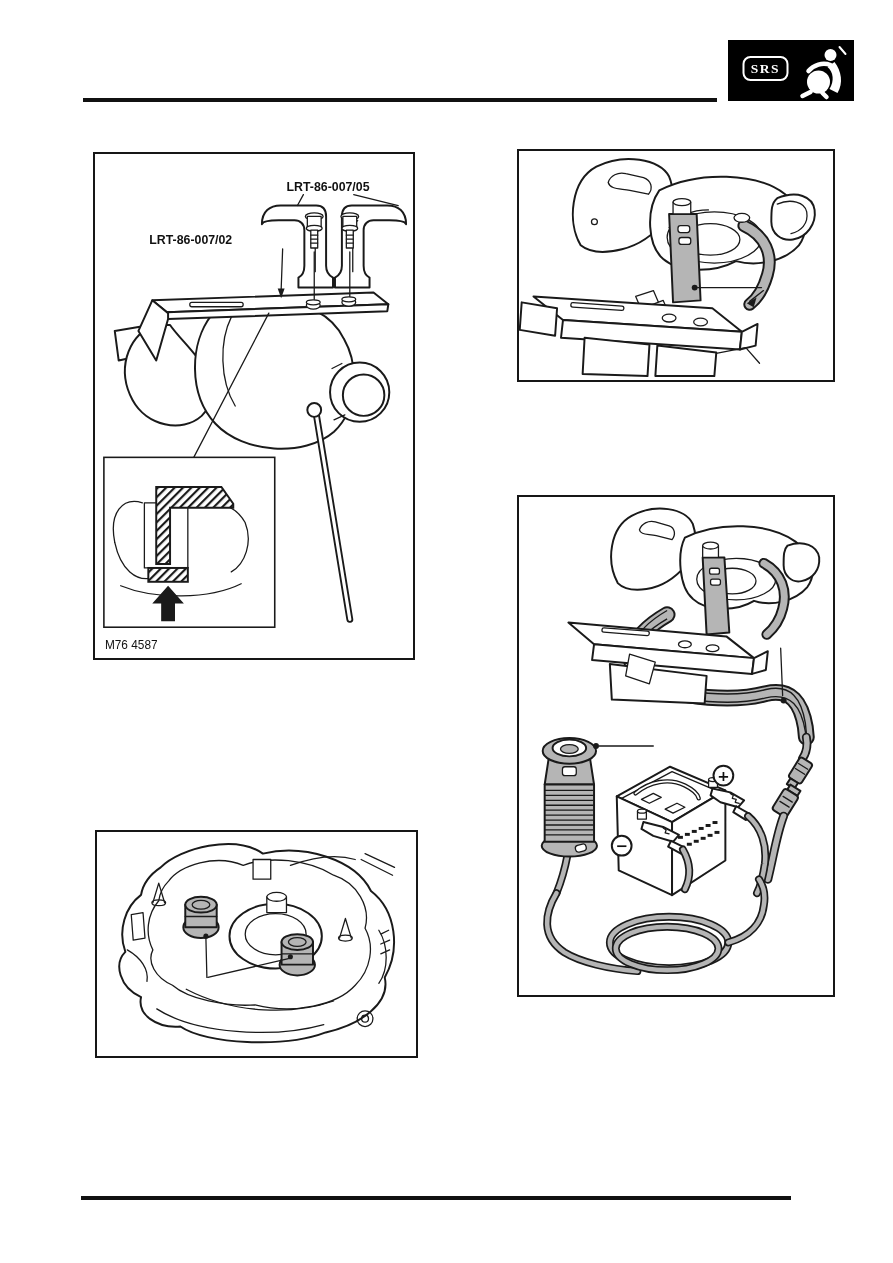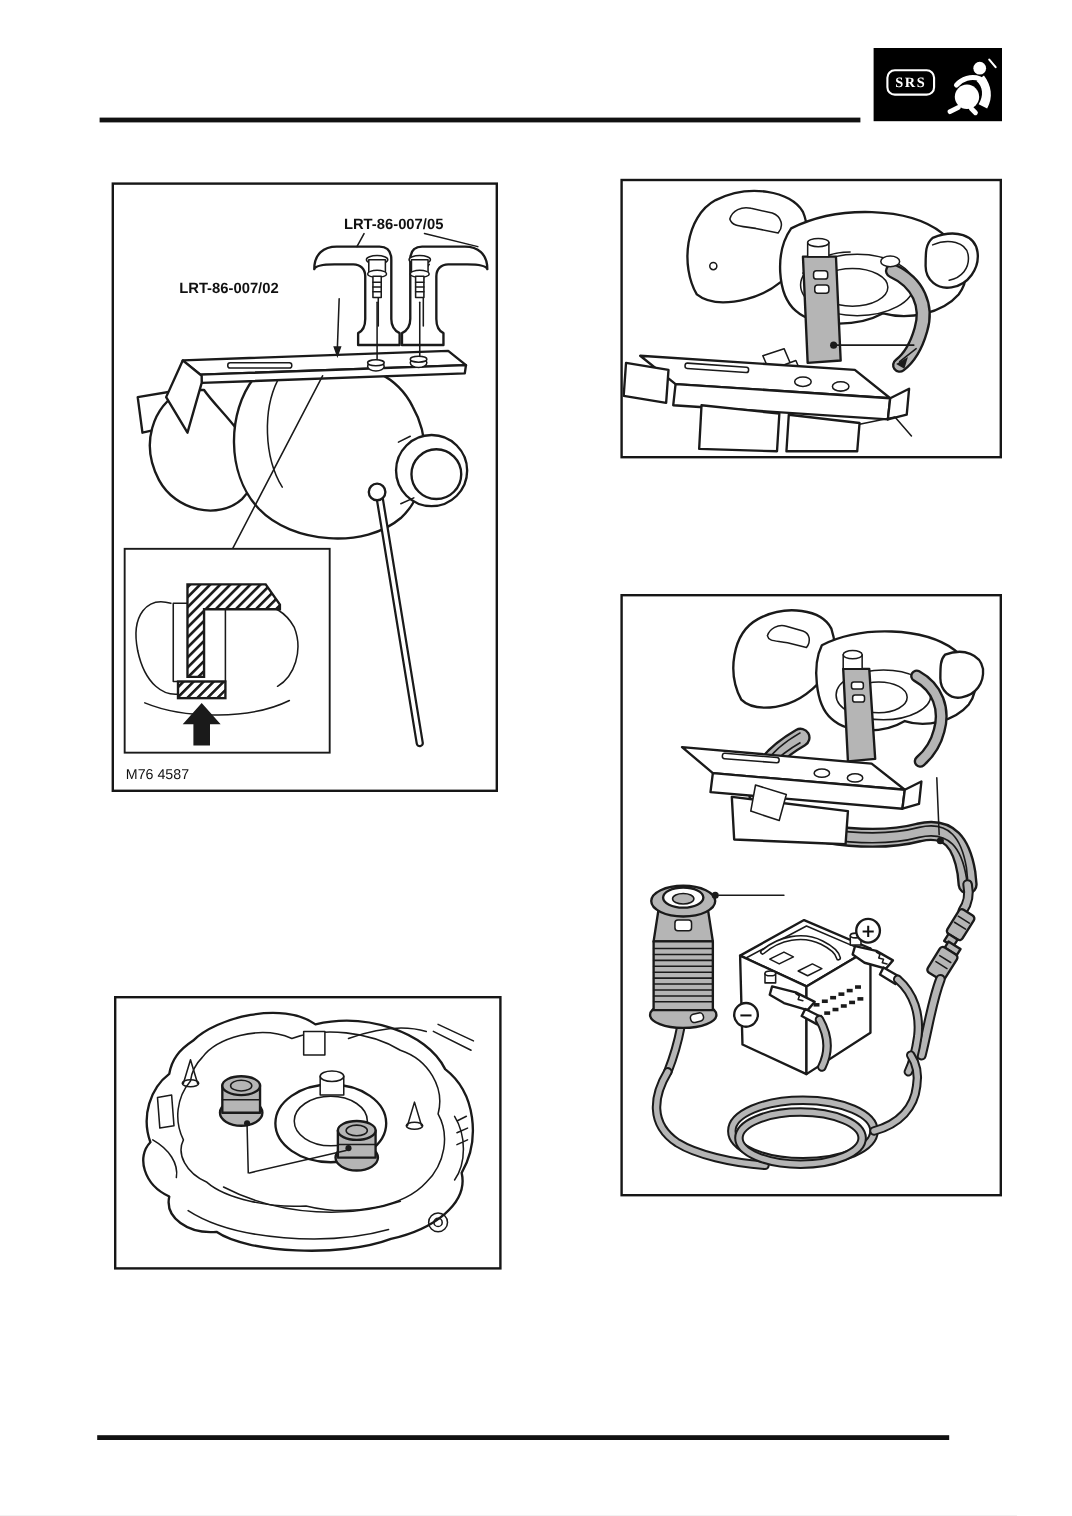--- a/index.html
+++ b/index.html
@@ -1,21 +1,21 @@
 <!DOCTYPE html>
 <html><head>
 <meta charset="utf-8">
 <style>
   html,body{margin:0;padding:0;background:#e8e8e8;}
   .page{position:relative;width:893px;height:1263px;background:#fff;overflow:hidden;
         font-family:"Liberation Sans",sans-serif;}
   .rule{position:absolute;background:#111;}
   .figure{position:absolute;border:2px solid #161616;background:#fff;box-sizing:border-box;}
   .figure svg{display:block;width:100%;height:100%;}
-  .badge{position:absolute;left:728px;top:40px;width:107px;height:61px;background:#000;}
+  .badge{position:absolute;left:728px;top:40px;width:126px;height:61px;background:#000;}
   .badge svg{display:block;width:100%;height:100%;}
   
   .ln {fill:none;stroke:#1a1a1a;stroke-width:2;stroke-linecap:round;stroke-linejoin:round;}
   .ln1{fill:none;stroke:#1a1a1a;stroke-width:1.3;stroke-linecap:round;stroke-linejoin:round;}
   .fw{fill:#fff;}
   .fg{fill:#b5b5b5;}
   .fd{fill:#1a1a1a;stroke:none;}
   .lbl{font:700 12.5px "Liberation Sans",sans-serif;fill:#111;}
   .cap{font:400 12px "Liberation Sans",sans-serif;fill:#111;}
   .sym{font:700 15px "DejaVu Sans",sans-serif;fill:#111;text-anchor:middle;}

